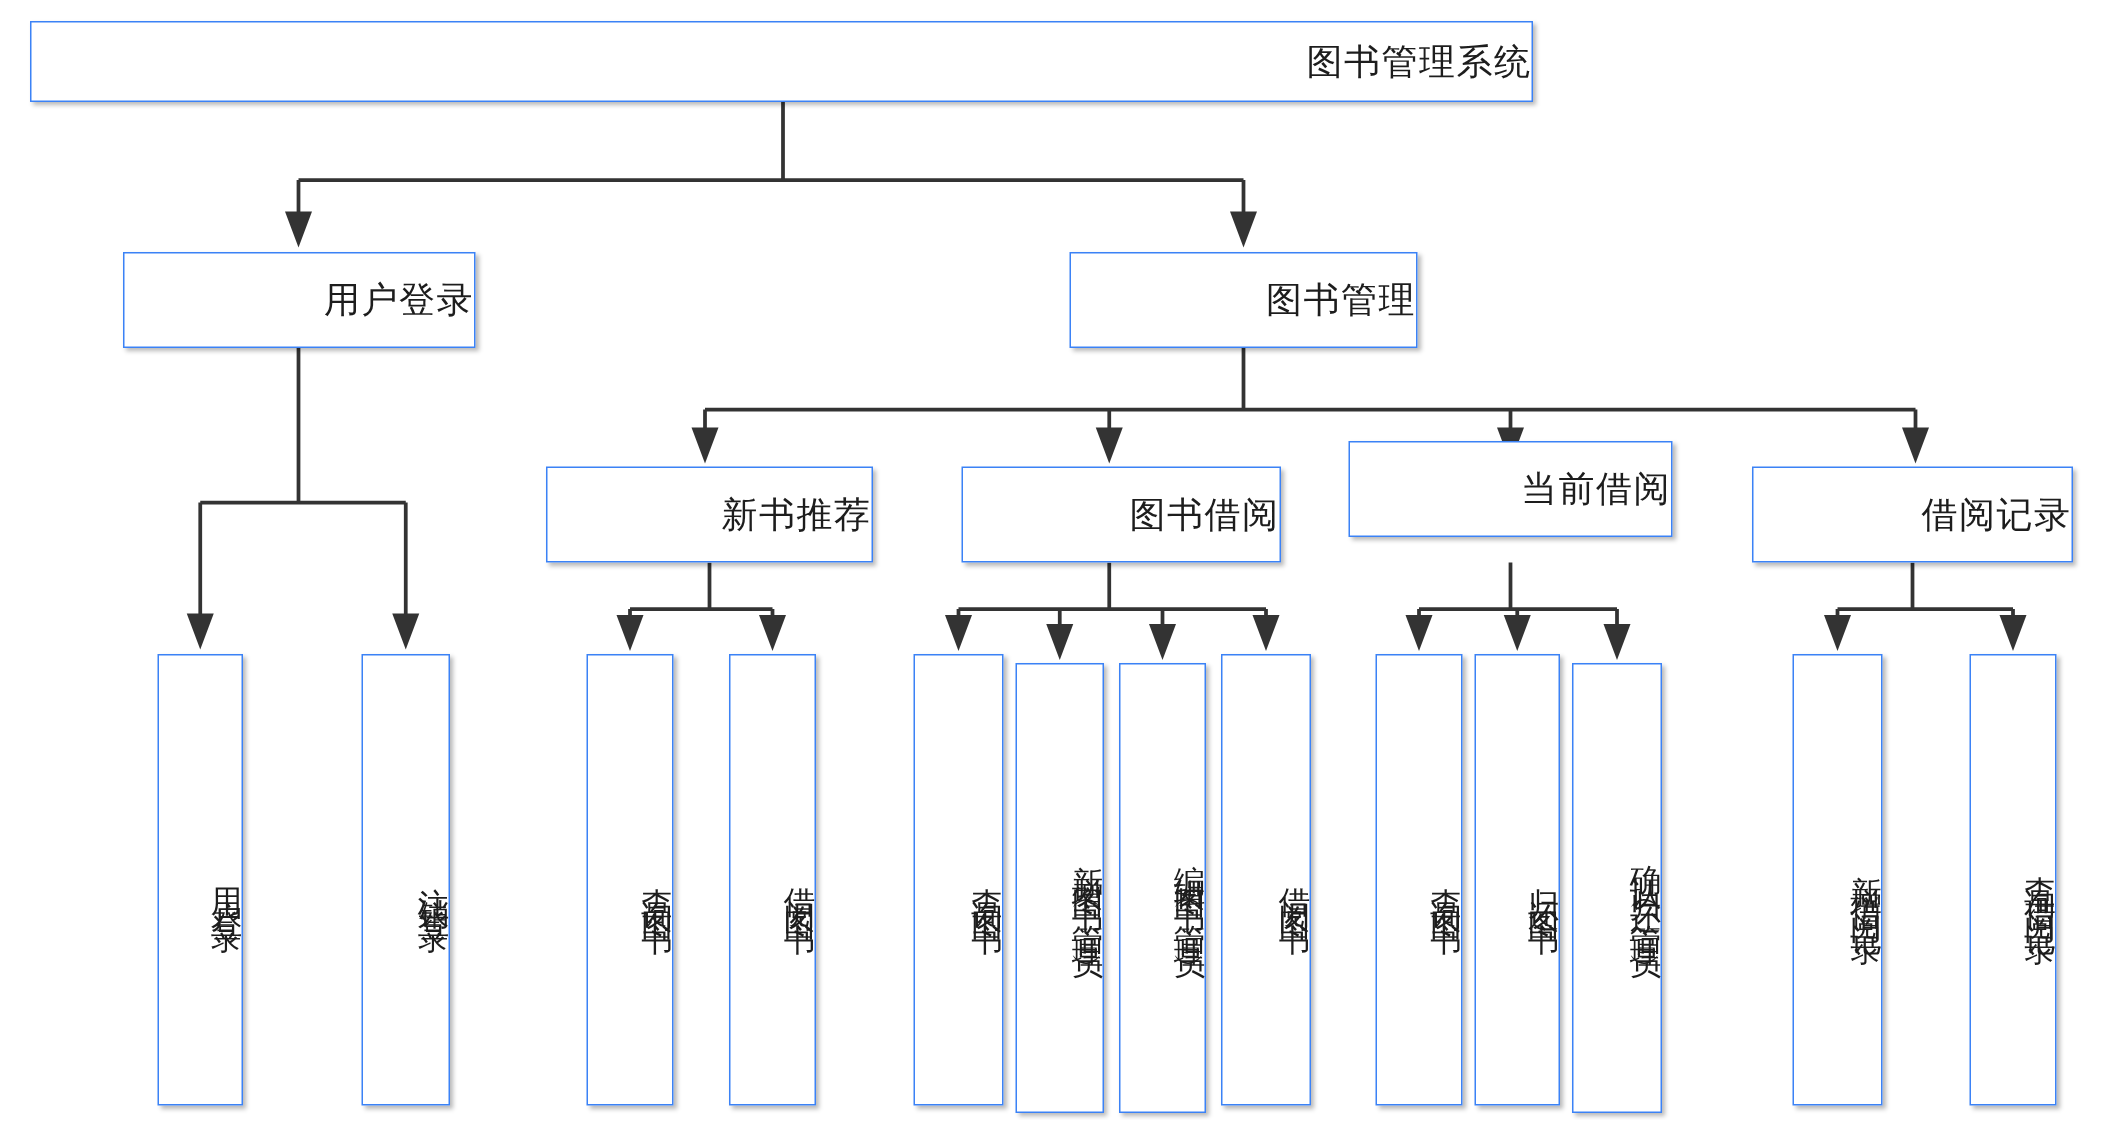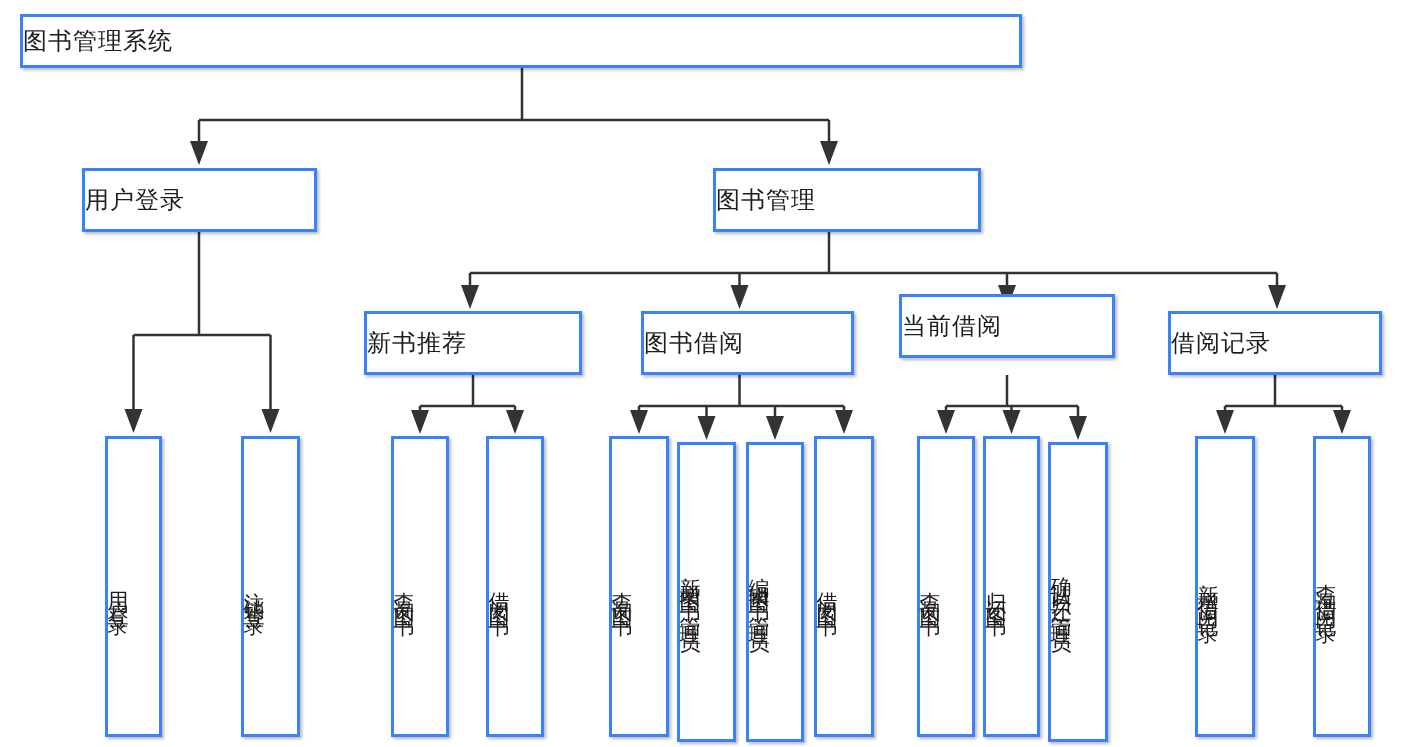--- a/index.html
+++ b/index.html
@@ -17,26 +17,26 @@
   }
   #connectors {
     position: absolute;
     left: 0;
     top: 0;
     z-index: 0;
   }
   .box {
     position: absolute;
     box-sizing: border-box;
-    border: 3px solid #3b82f6;
+    border: 1px solid #3b82f6;
     background: #ffffff;
     box-shadow: 2px 2px 3px rgba(0,0,0,0.28);
     display: flex;
     align-items: center;
-    justify-content: flex-start;
+    justify-content: flex-end;
     color: #1d1d1d;
     z-index: 1;
   }
   .hbox {
     font-size: 24px;
     letter-spacing: 1px;
     white-space: nowrap;
   }
   .vbox .vtext {
     writing-mode: vertical-rl;
@@ -103,21 +103,21 @@
     </g>
   </svg>
 
   <div class="box hbox" style="left:20px; top:14px; width:1002px; height:54px;">
     <span>图书管理系统</span>
   </div>
 
   <div class="box hbox" style="left:82px; top:168px; width:235px; height:64px;">
     <span>用户登录</span>
   </div>
-  <div class="box hbox" style="left:713px; top:168px; width:268px; height:64px;">
+  <div class="box hbox" style="left:713px; top:168px; width:232px; height:64px;">
     <span>图书管理</span>
   </div>
 
   <div class="box hbox" style="left:364px; top:311px; width:218px; height:64px;">
     <span>新书推荐</span>
   </div>
   <div class="box hbox" style="left:641px; top:311px; width:213px; height:64px;">
     <span>图书借阅</span>
   </div>
   <div class="box hbox" style="left:899px; top:294px; width:216px; height:64px;">

